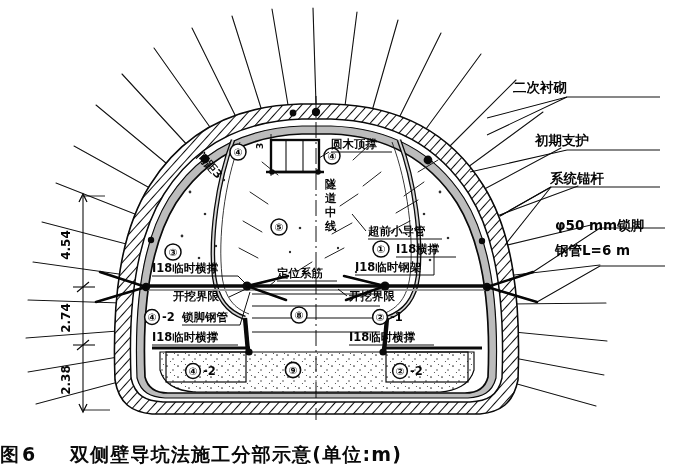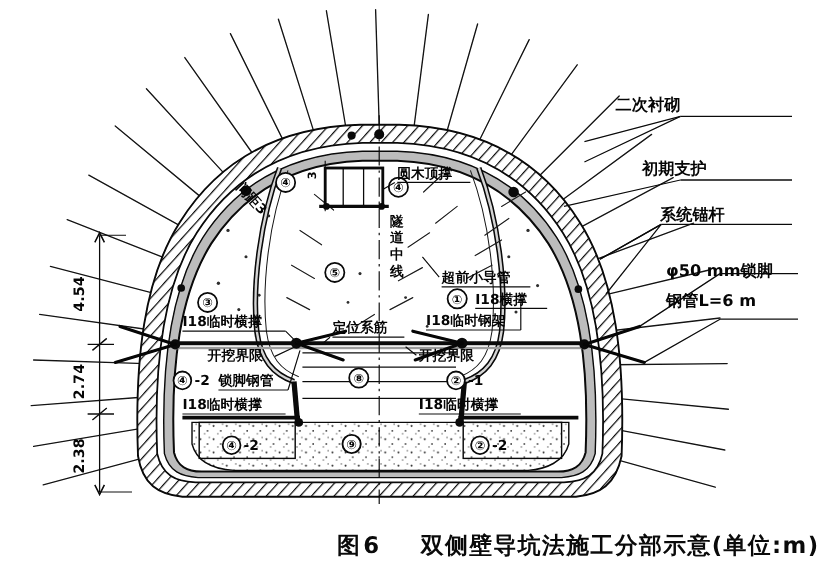--- a/index.html
+++ b/index.html
@@ -5,21 +5,21 @@
 <style>
   html,body{margin:0;padding:0;background:#ffffff;}
   body{
     width:683px;height:476px;overflow:hidden;position:relative;
     font-family:"DejaVu Sans","Liberation Sans",sans-serif;
     color:#0a0a0a;
     filter:contrast(1.06);
   }
   #scan{position:absolute;inset:0;width:683px;height:476px;}
   .cap{
-    position:absolute;left:0;right:0;bottom:8px;text-align:right;
+    position:absolute;left:0;right:0;bottom:8px;text-align:left;
     font-family:"DejaVu Sans","Liberation Sans",sans-serif;
     font-size:19px;font-weight:700;letter-spacing:1.2px;color:#111;
   }
   .cap .num{letter-spacing:3px;}
   .cap .gap{display:inline-block;width:16px;}
   svg text{font-family:"DejaVu Sans","Liberation Sans",sans-serif;fill:#0d0d0d;}
   .lbl{font-size:11.5px;font-weight:700;}
   .lblbig{font-size:13.5px;font-weight:700;}
   .dim{font-size:12px;font-weight:700;}
   .circ{font-size:10.5px;font-weight:700;}

